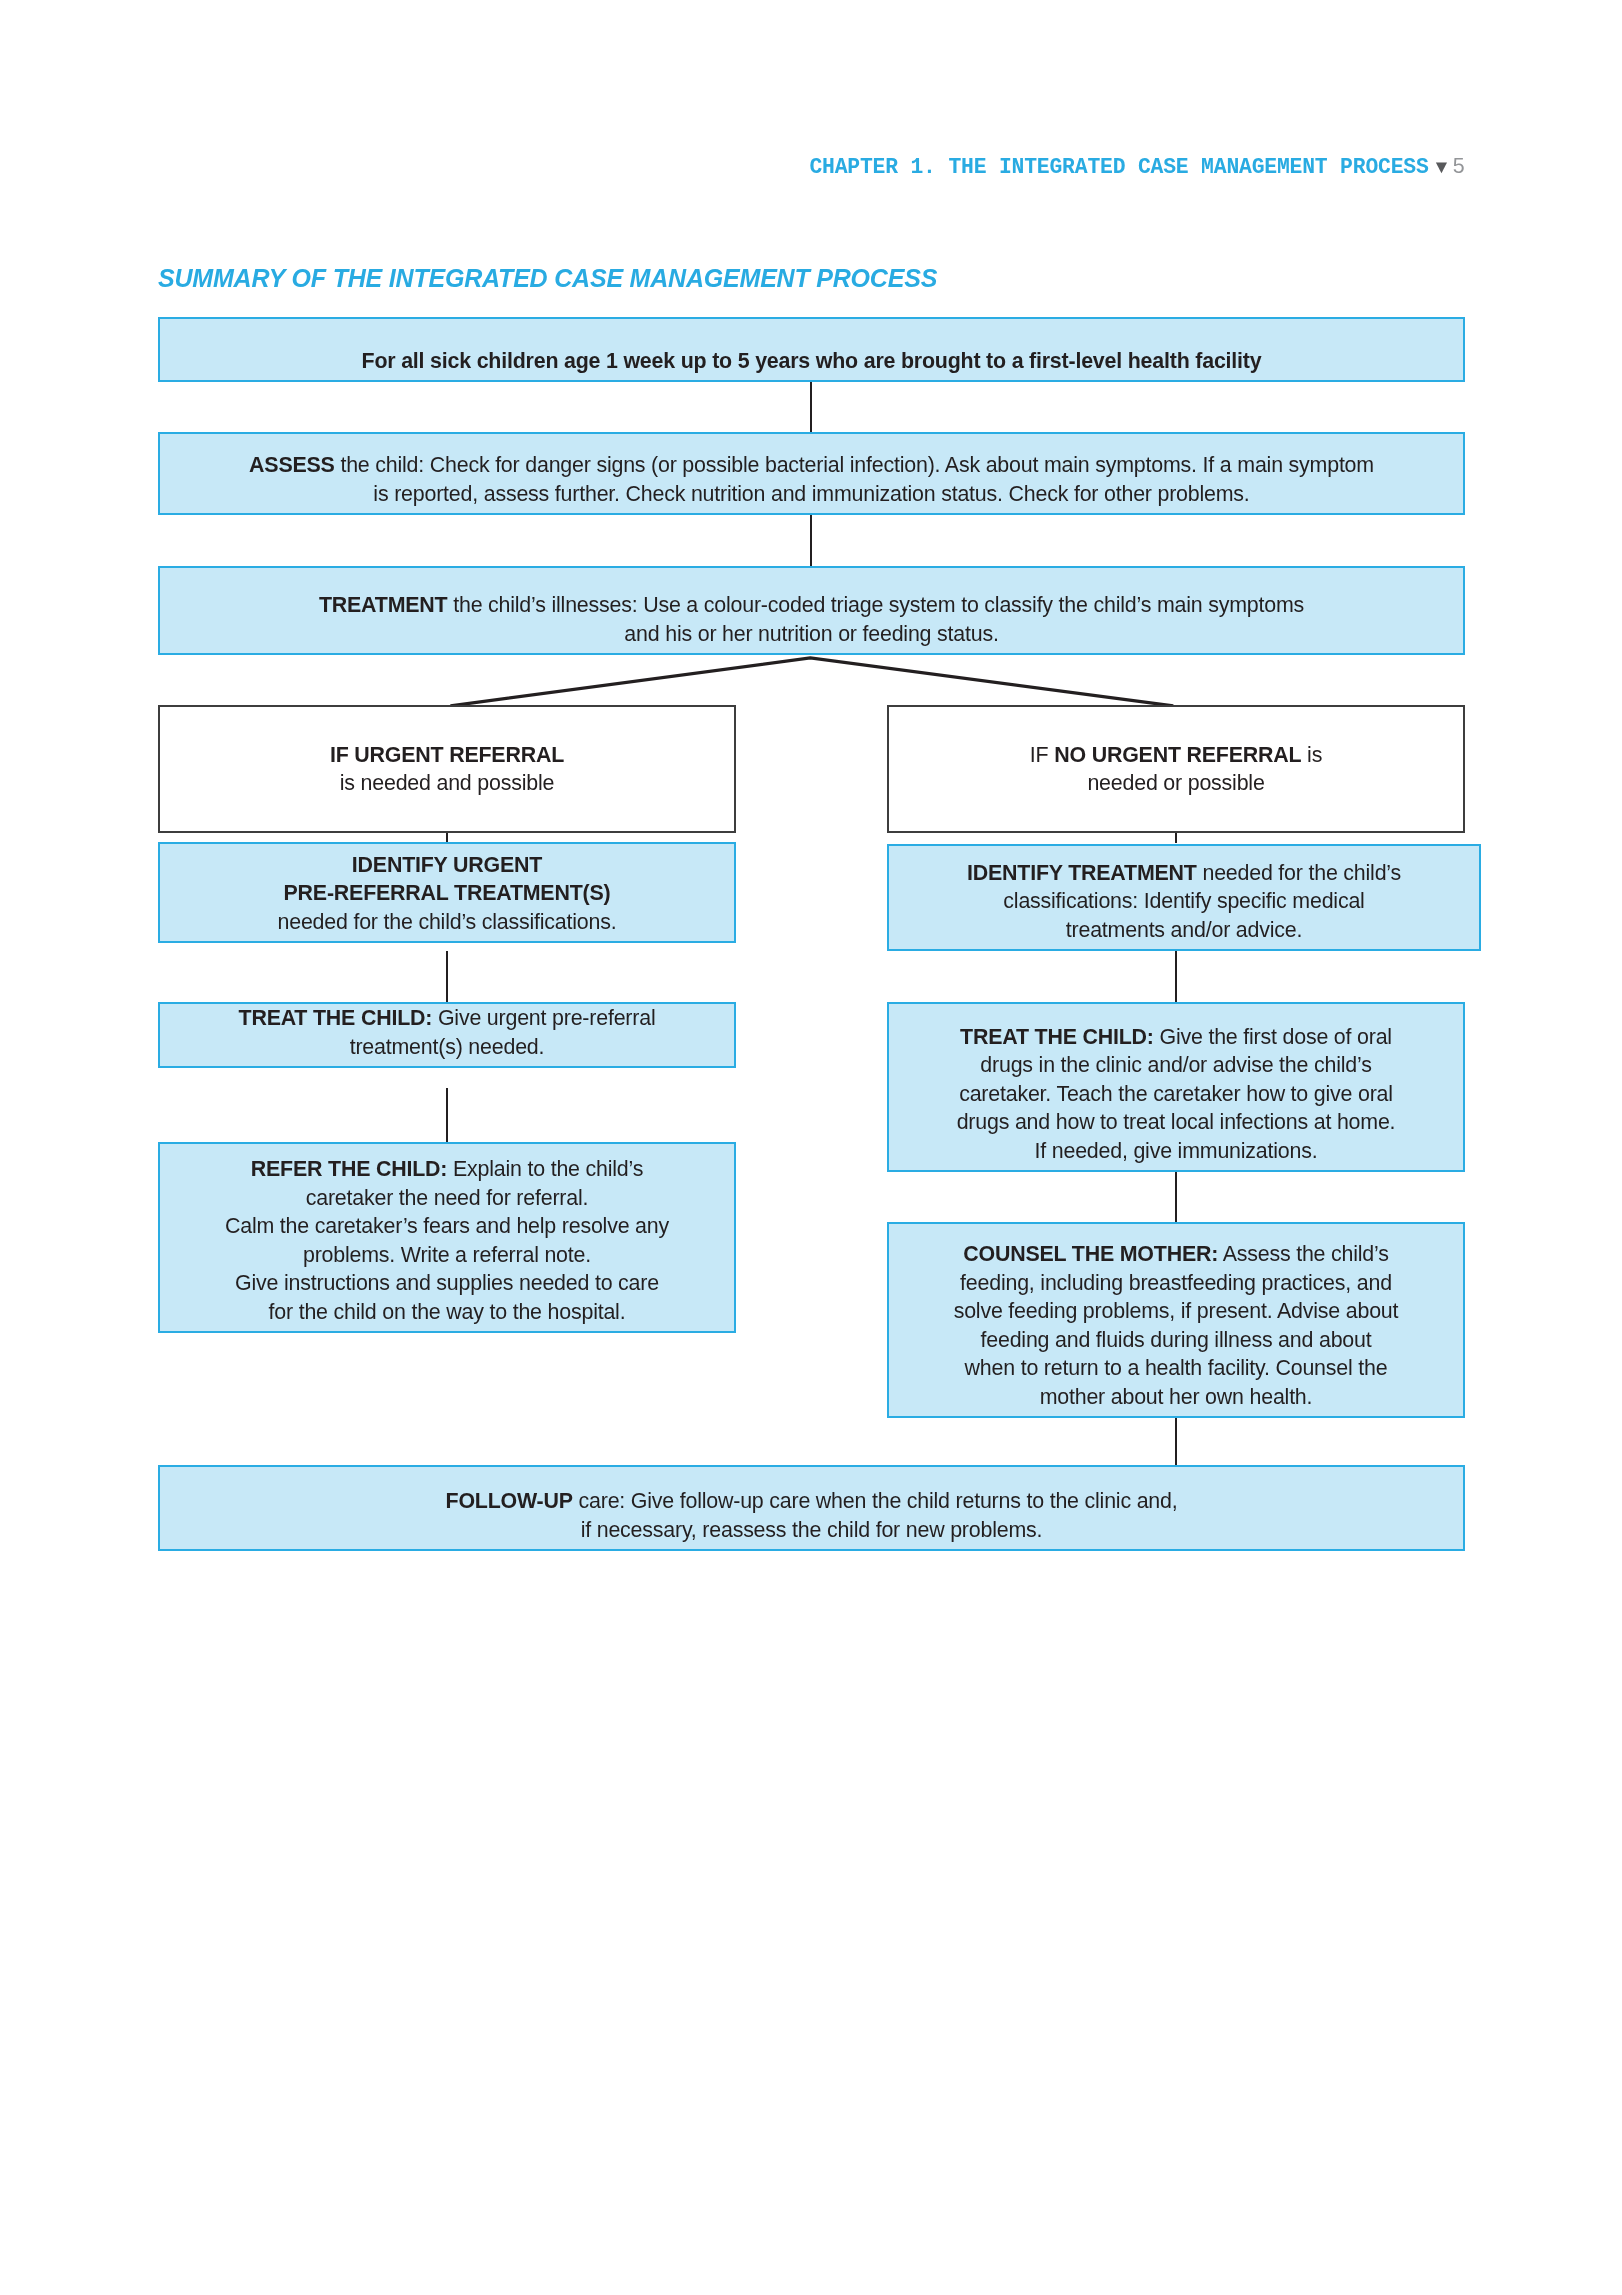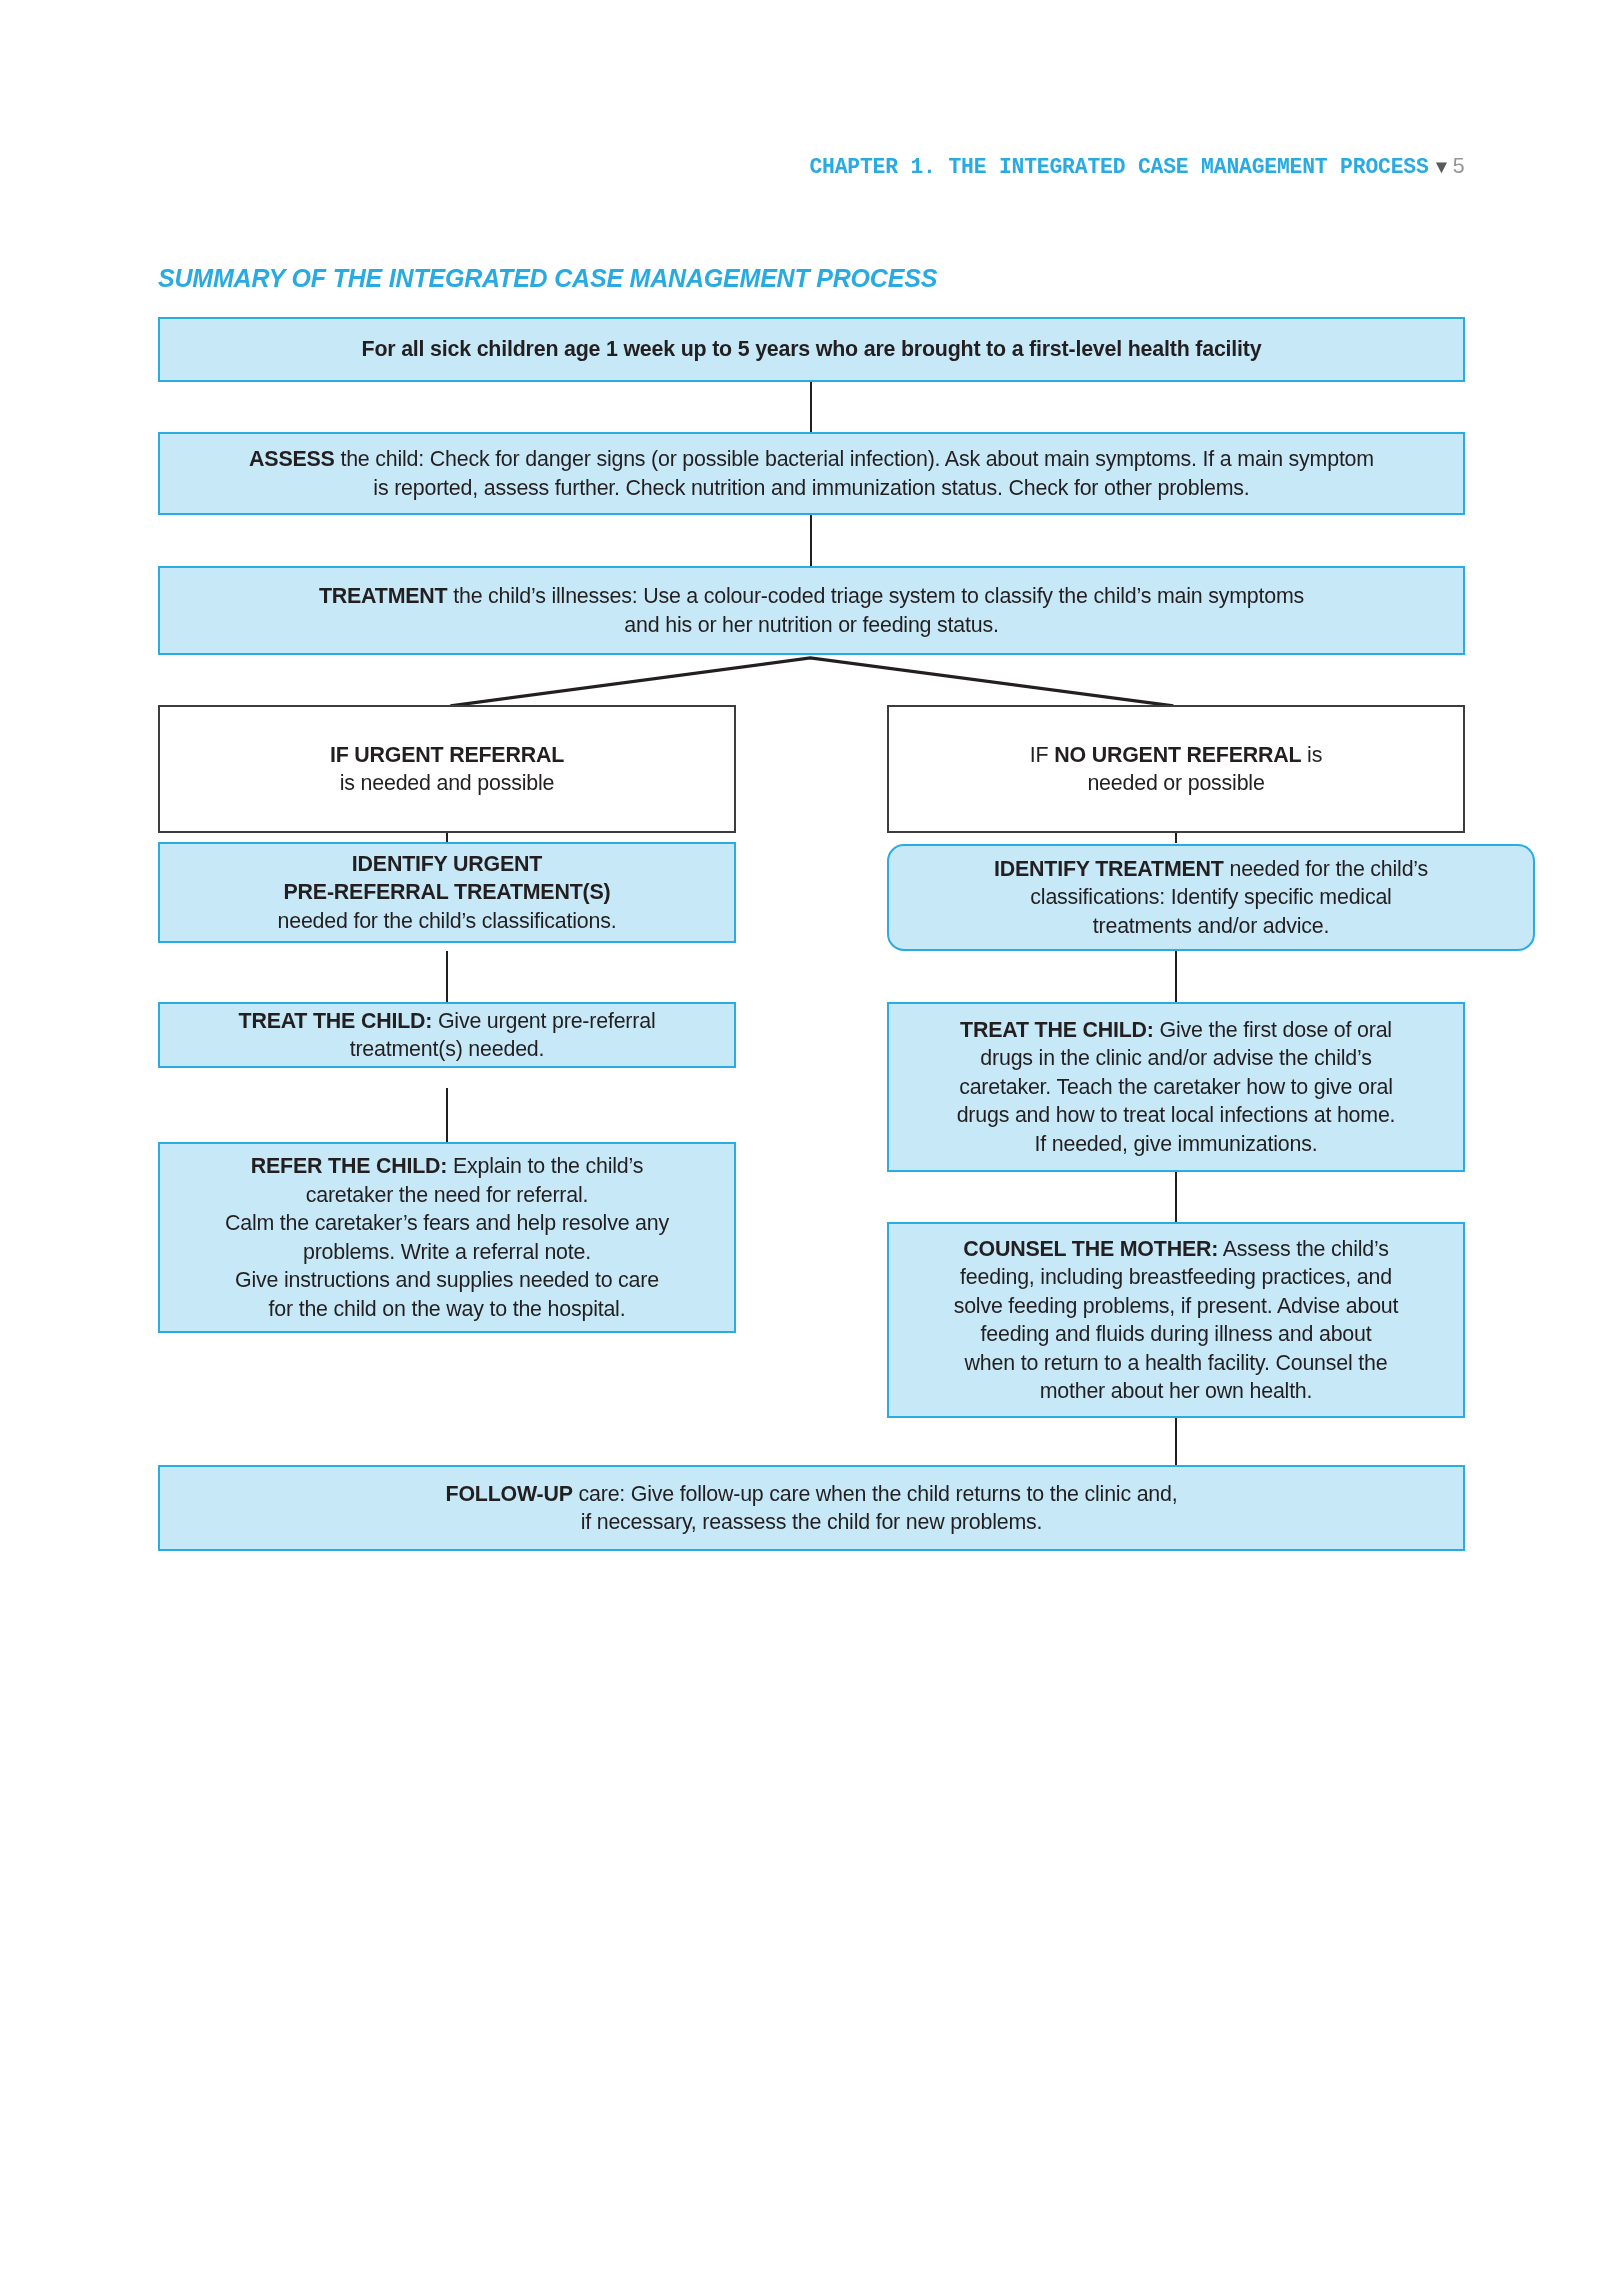--- a/index.html
+++ b/index.html
@@ -42,21 +42,21 @@
     display:flex;
     align-items:center;
     justify-content:center;
     text-align:center;
     white-space:pre-line;
     font-size:21.4px;
     line-height:28.5px;
     letter-spacing:-0.2px;
     padding:4.8px 14.3px;
   }
-  .blue{background:#C7E8F7;border:2.4px solid #2AACE3;}
+  .blue{background:#C7E8F7;border:2.4px solid #2AACE3;align-items:flex-end;}
   .white{background:#FFFFFF;border:2.4px solid #3D3D3D;}
   .b{font-weight:bold;}
   .vline{position:absolute;width:2.4px;background:#231F20;}
   .branch-svg{position:absolute;left:428px;top:654px;width:752px;height:55px;}
 </style>
 </head>
 <body>
 
 <div class="page">
 
@@ -86,21 +86,21 @@
   <div class="box white" style="left:887px;top:705px;width:578px;height:128px;"><div><span>IF </span><span class="b">NO URGENT REFERRAL</span><span> is
 needed or possible</span></div></div>
 
   <div class="vline" style="left:446px;top:833px;height:8.7px;"></div>
   <div class="vline" style="left:1175px;top:833px;height:10.3px;"></div>
 
   <div class="box blue" style="left:158px;top:842px;width:578px;height:101px;"><div><span class="b">IDENTIFY URGENT
 PRE-REFERRAL TREATMENT(S)</span><span>
 needed for the child’s classifications.</span></div></div>
 
-  <div class="box blue" style="left:887px;top:844px;width:648px;height:107px;border-radius:17px;"><div><span class="b">IDENTIFY TREATMENT</span><span> needed for the child’s
+  <div class="box blue" style="left:887px;top:844px;width:594px;height:107px;"><div><span class="b">IDENTIFY TREATMENT</span><span> needed for the child’s
 classifications: Identify specific medical
 treatments and/or advice.</span></div></div>
 
   <div class="vline" style="left:446px;top:951px;height:51px;"></div>
   <div class="vline" style="left:1175px;top:951px;height:51px;"></div>
 
   <div class="box blue" style="left:158px;top:1002px;width:578px;height:66px;"><div><span class="b">TREAT THE CHILD:</span><span> Give urgent pre-referral
 treatment(s) needed.</span></div></div>
 
   <div class="box blue" style="left:887px;top:1002px;width:578px;height:170px;"><div><span class="b">TREAT THE CHILD:</span><span> Give the first dose of oral

